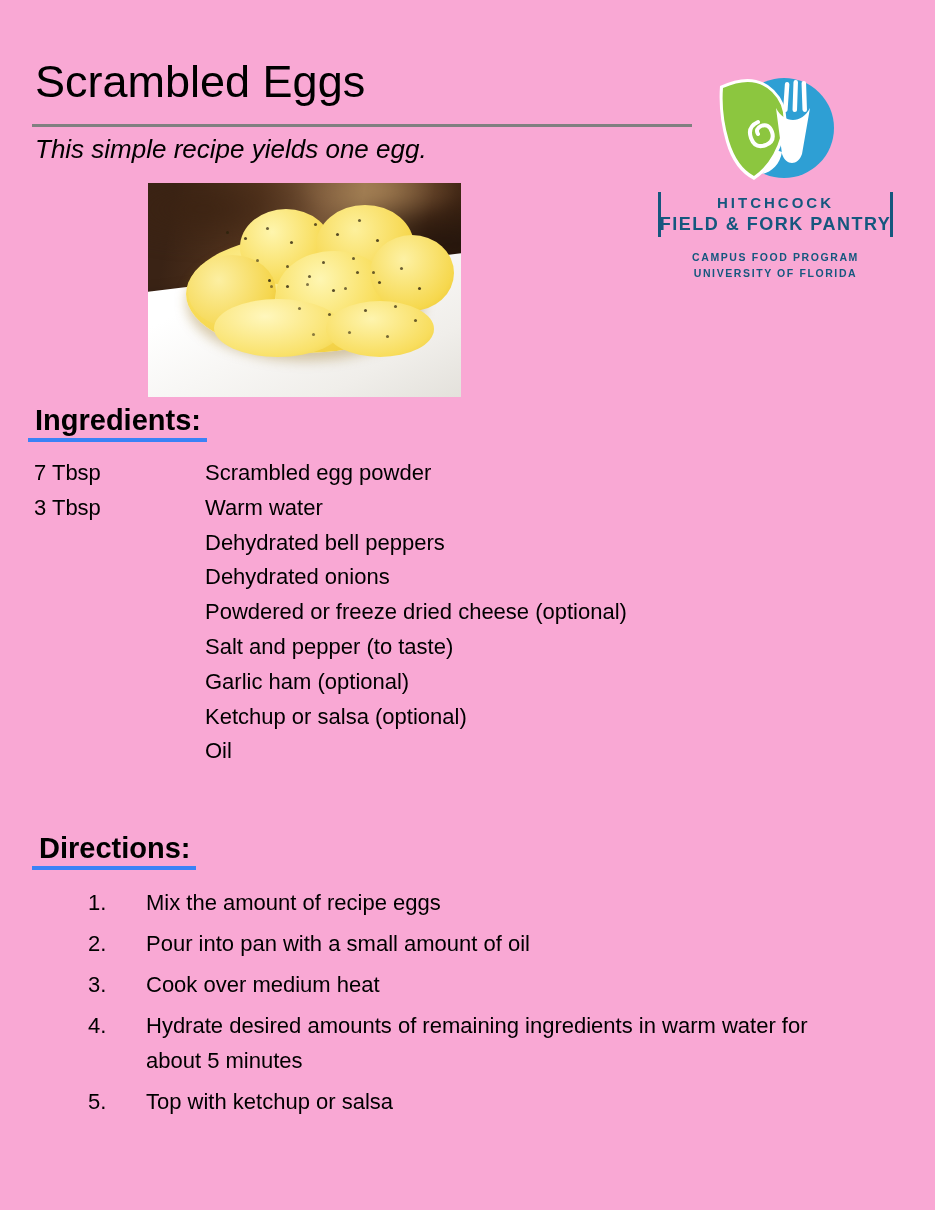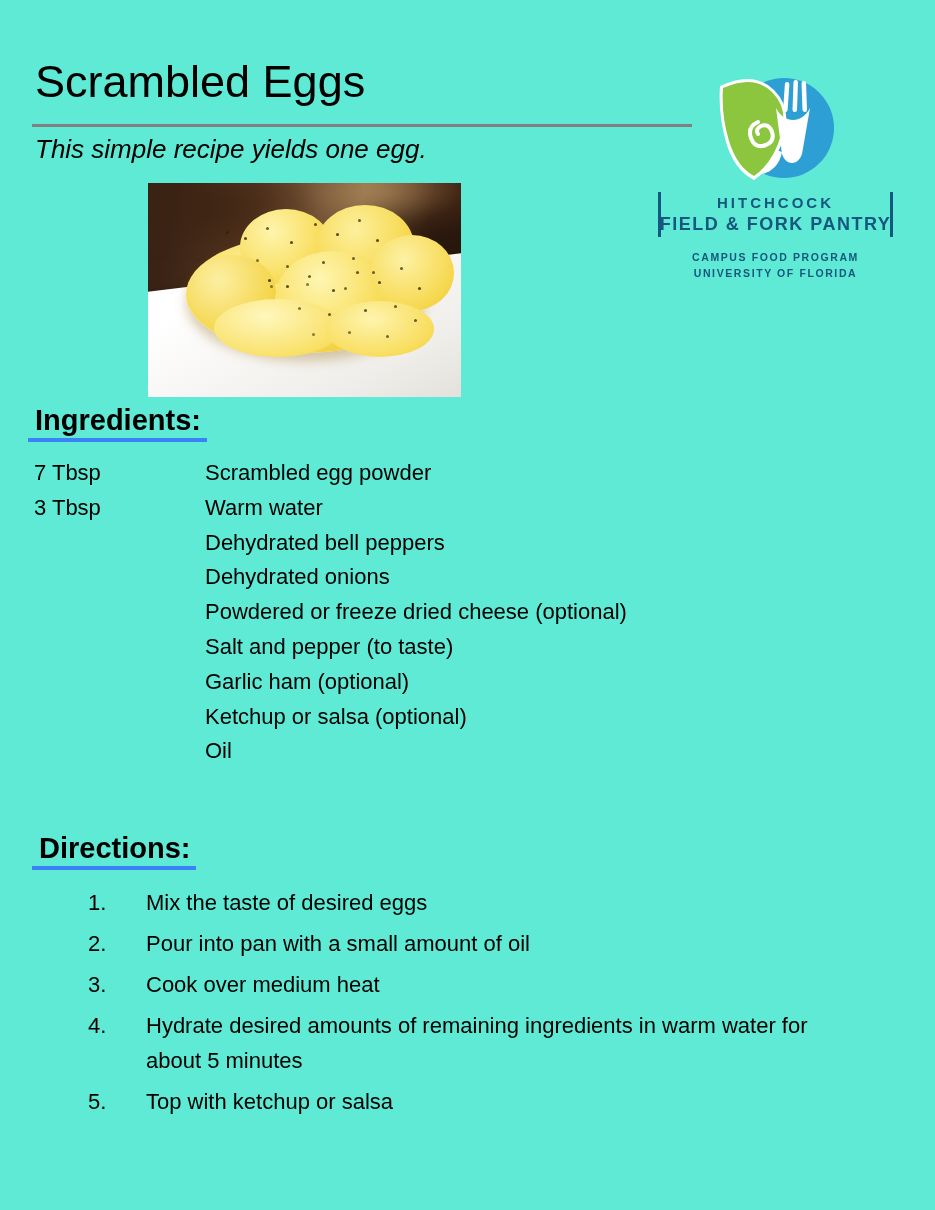--- a/index.html
+++ b/index.html
@@ -1,19 +1,19 @@
 <!DOCTYPE html>
 <html><head>
 <meta charset="utf-8">
 <style>
   * { margin:0; padding:0; box-sizing:border-box; }
   html,body { background:#e8e8e8; }
   .page {
     position:relative; width:935px; height:1210px; margin:0 auto;
-    background:#5eead4; overflow:hidden;
+    background:#f9a8d4; overflow:hidden;
     font-family:"Liberation Sans","DejaVu Sans",sans-serif; color:#000;
   }
 
   
   .title { position:absolute; left:35px; top:56px; font-size:45px; font-weight:400; letter-spacing:0px; }
   .title-rule { position:absolute; left:32px; top:124px; width:660px; height:3px; background:#808080; }
   .subtitle { position:absolute; left:35px; top:134px; font-size:26px; font-style:italic; }
 
   
   .logo-wrap { position:absolute; left:648px; top:70px; width:255px; text-align:center; }
@@ -180,21 +180,21 @@
     <span>Oil</span>
   </div>
 </div>
 
   <h2 class="section-heading directions-heading">
     <span class="u">Directions:</span>
   </h2>
   <div class="directions-list">
   <div class="dir-row">
     <span>1.</span>
-    <span>Mix the taste of desired eggs</span>
+    <span>Mix the amount of recipe eggs</span>
   </div>
 
   <div class="dir-row">
     <span>2.</span>
     <span>Pour into pan with a small amount of oil</span>
   </div>
 
   <div class="dir-row">
     <span>3.</span>
     <span>Cook over medium heat</span>

